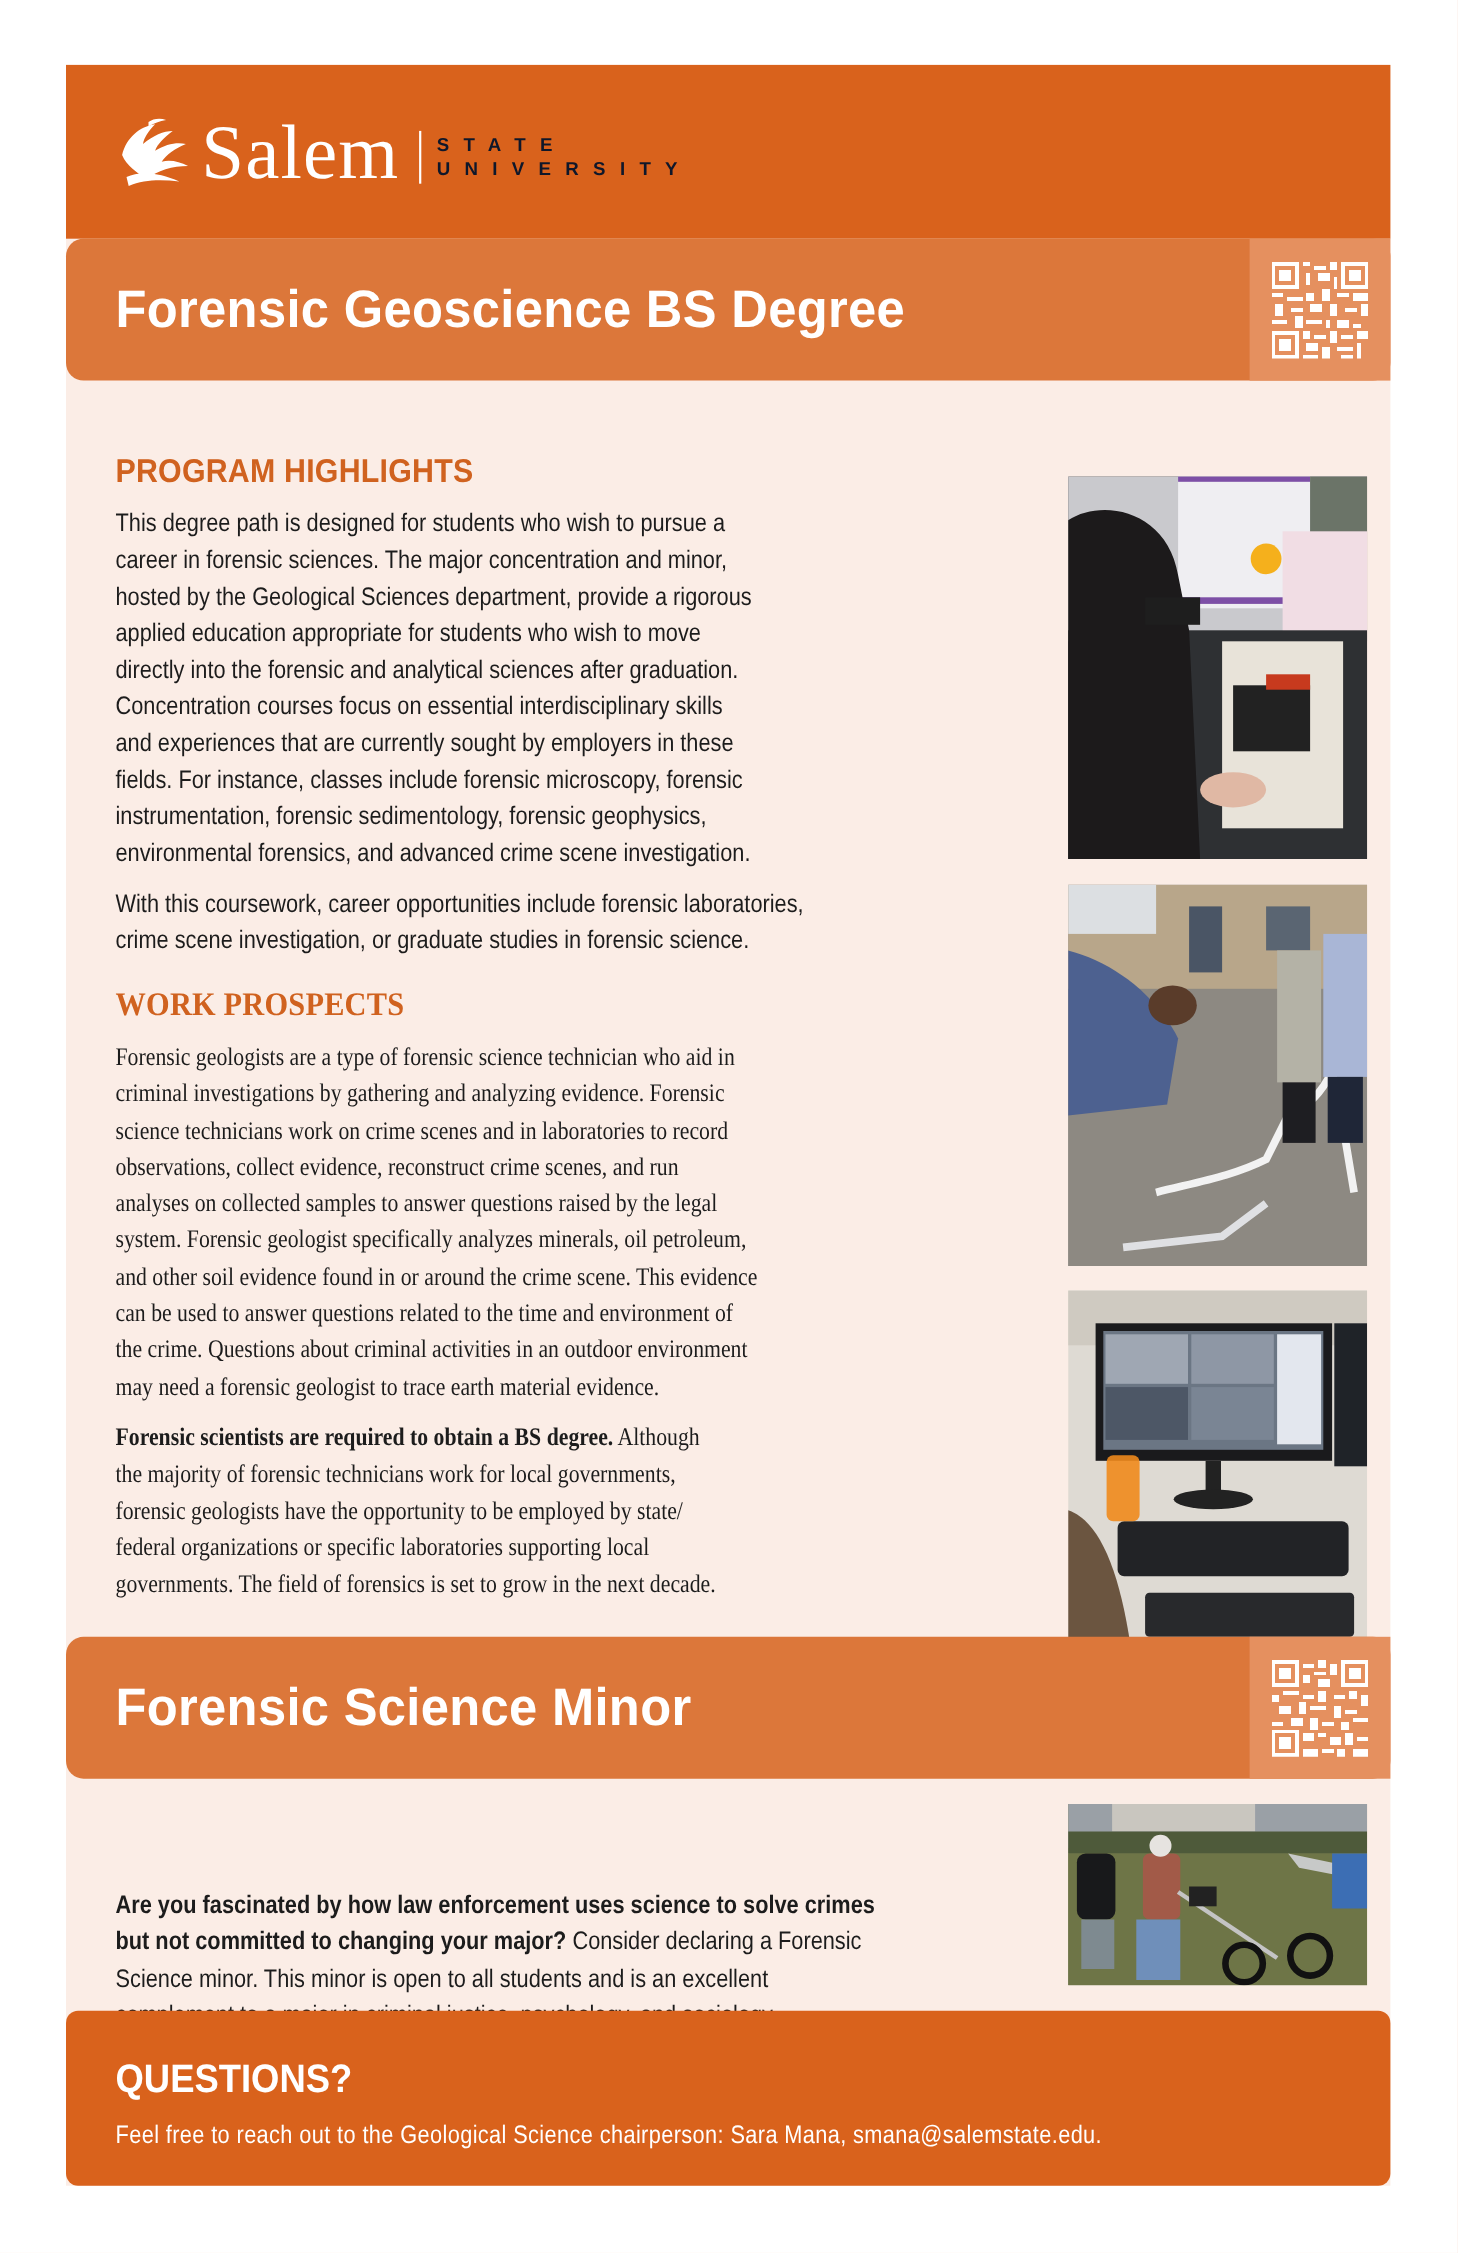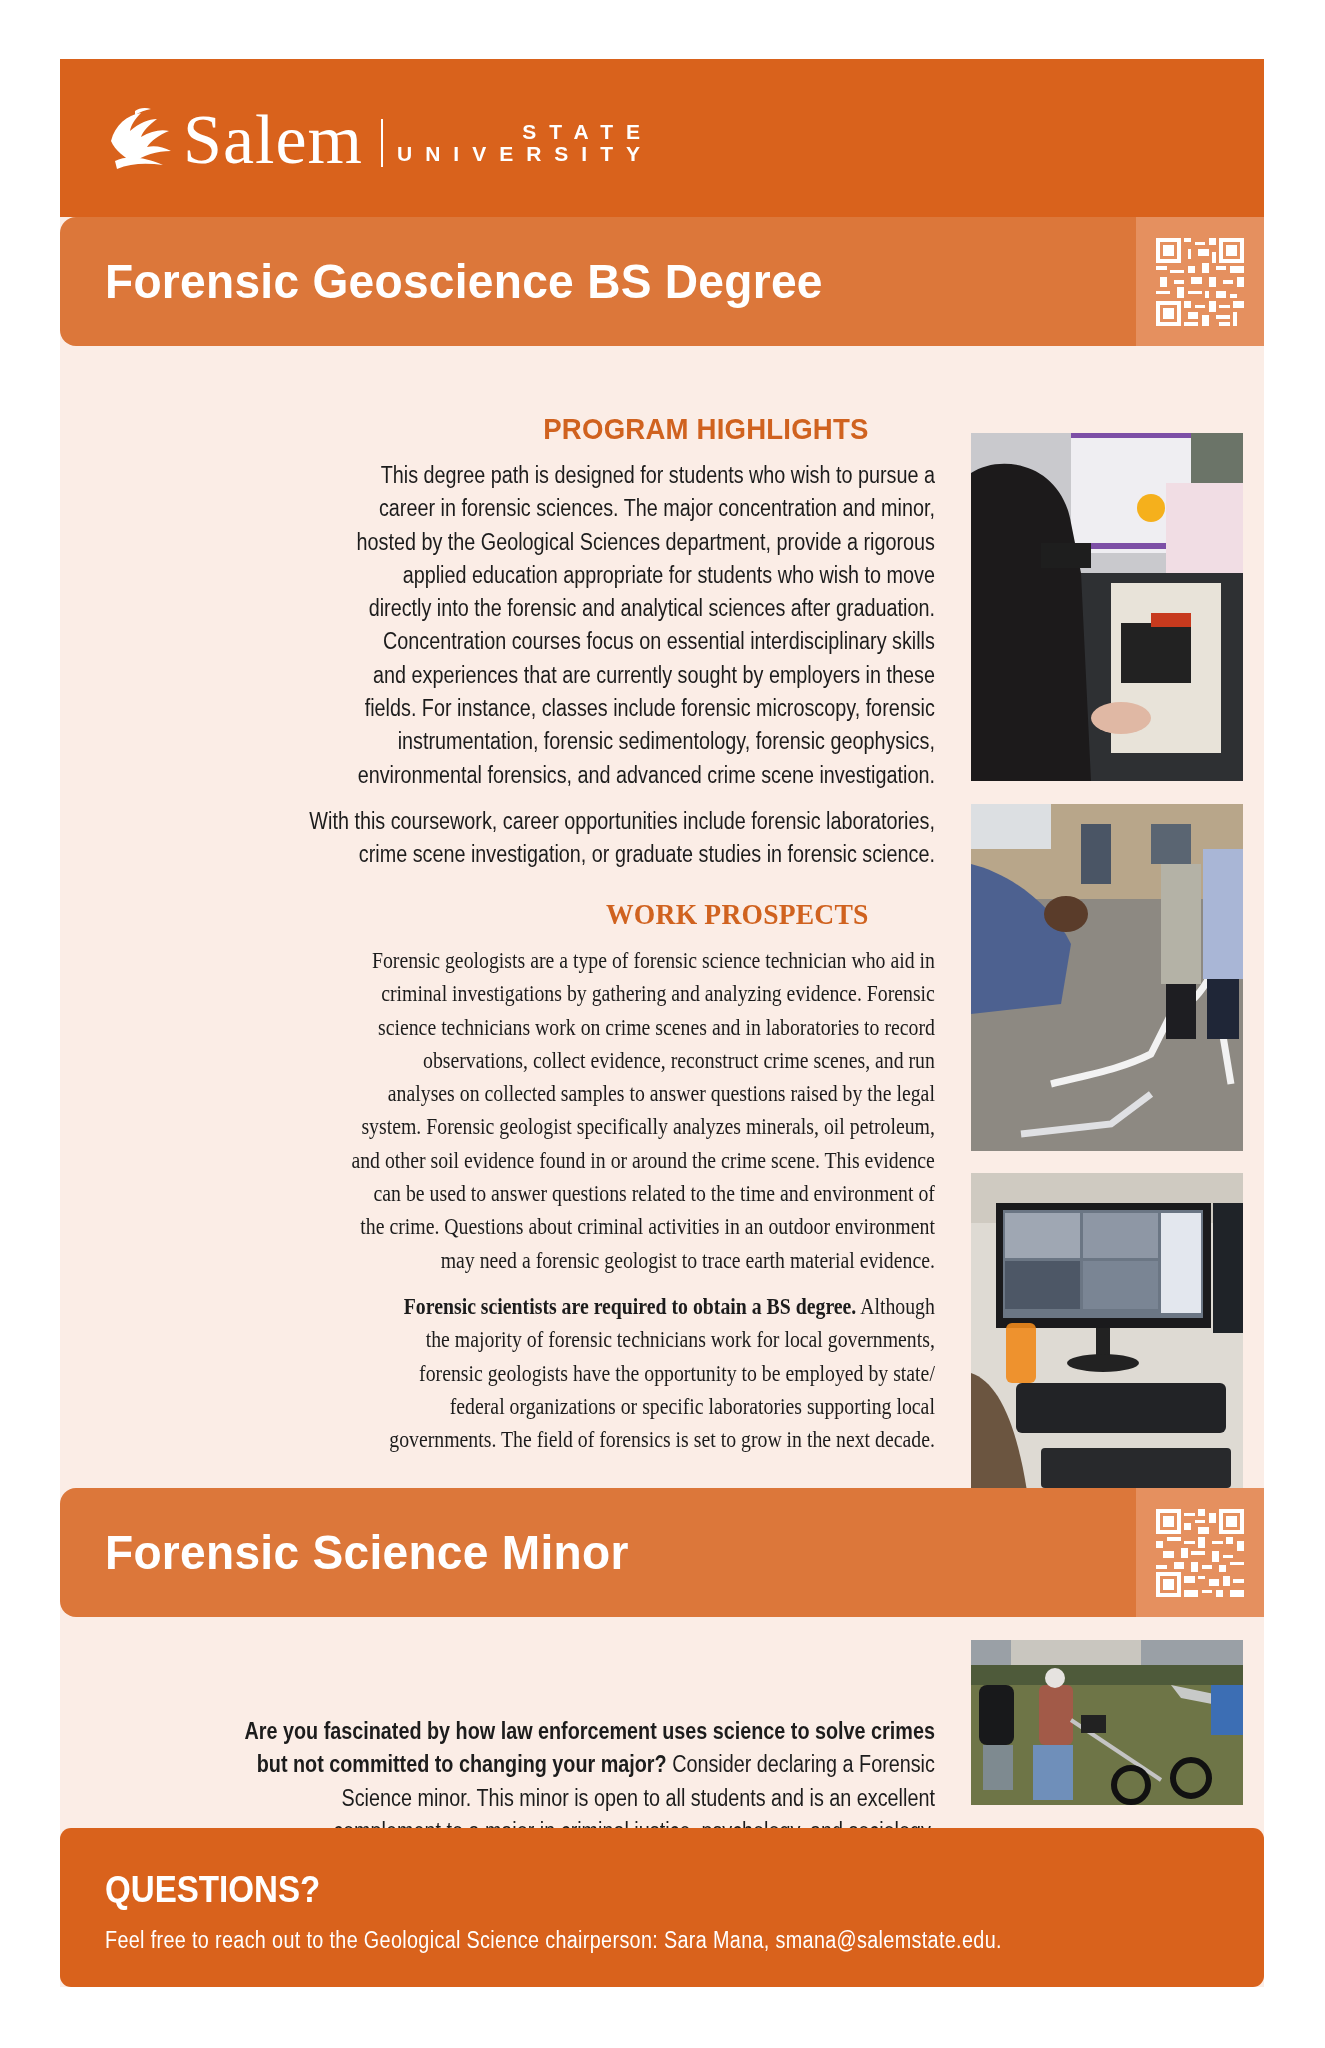--- a/index.html
+++ b/index.html
@@ -1,24 +1,24 @@
 <!DOCTYPE html>
 <html><head>
 <meta charset="utf-8">
 <style>
   html, body { margin:0; padding:0; }
   body { width:1325px; height:2048px; background:#ffffff; position:relative; overflow:hidden;
          font-family:"Liberation Sans", sans-serif; }
-  .panel { position:absolute; left:60px; top:59px; width:1204px; height:1928px; background:#FBEDE6;text-align:right; }
+  .panel { position:absolute; left:60px; top:59px; width:1204px; height:1928px; background:#FBEDE6; }
   .top-banner { position:absolute; left:0; top:0; width:1204px; height:158px; background:#D9621C; }
   .logo { position:absolute; left:45px; top:46px; height:70px; display:flex; align-items:center; }
   .logo-ship { width:70px; height:66px; }
   .logo-salem { font-family:"Liberation Serif", serif; color:#fff; font-size:70px; line-height:70px; margin-left:8px; letter-spacing:1px; }
   .logo-divider { width:2px; height:48px; background:#fff; margin:6px 14px 0 18px; }
-  .logo-univ { display:flex; flex-direction:column; justify-content:center; color:#ffffff; font-weight:bold; font-size:21px; line-height:22px; letter-spacing:13px; margin-top:6px; }
+  .logo-univ { display:flex; flex-direction:column; justify-content:center; color:#0f172a; font-weight:bold; font-size:17px; line-height:22px; letter-spacing:13px; margin-top:6px; }
   .band { position:absolute; left:0; width:1204px; height:129px; background:#DC773A;border-radius:16px; }
   .band .band-title { position:absolute; left:45px; top:0; height:129px; line-height:129px; color:#fff; font-weight:bold; font-size:48px; letter-spacing:0.3px; transform:scaleX(0.96); transform-origin:left center; }
   .qr-cell { position:absolute; right:0; top:0; width:128px; height:129px; background:#E5905F; }
   .qr { position:absolute; left:20px; top:21px; width:88px; height:88px; }
   .section { position:absolute; left:0; width:1204px; }
   .text-col { position:absolute; left:45px; width:830px; color:#1c1c1c; font-family:"Liberation Sans Narrow","Liberation Sans", sans-serif;margin-top:45px; }
   .h2 { color:#D0621F; font-weight:bold; font-size:30px; line-height:36px; margin:0; letter-spacing:0.2px; transform:scaleX(0.92); transform-origin:left center; white-space:nowrap; }
   .para { font-size:23px; line-height:33.3px; margin:0; transform:scaleX(0.86); transform-origin:left top; width:965px; white-space:pre-line; }
   .para b { font-weight:bold; }
   .photo { position:absolute; left:911px; width:272px; overflow:hidden; }

